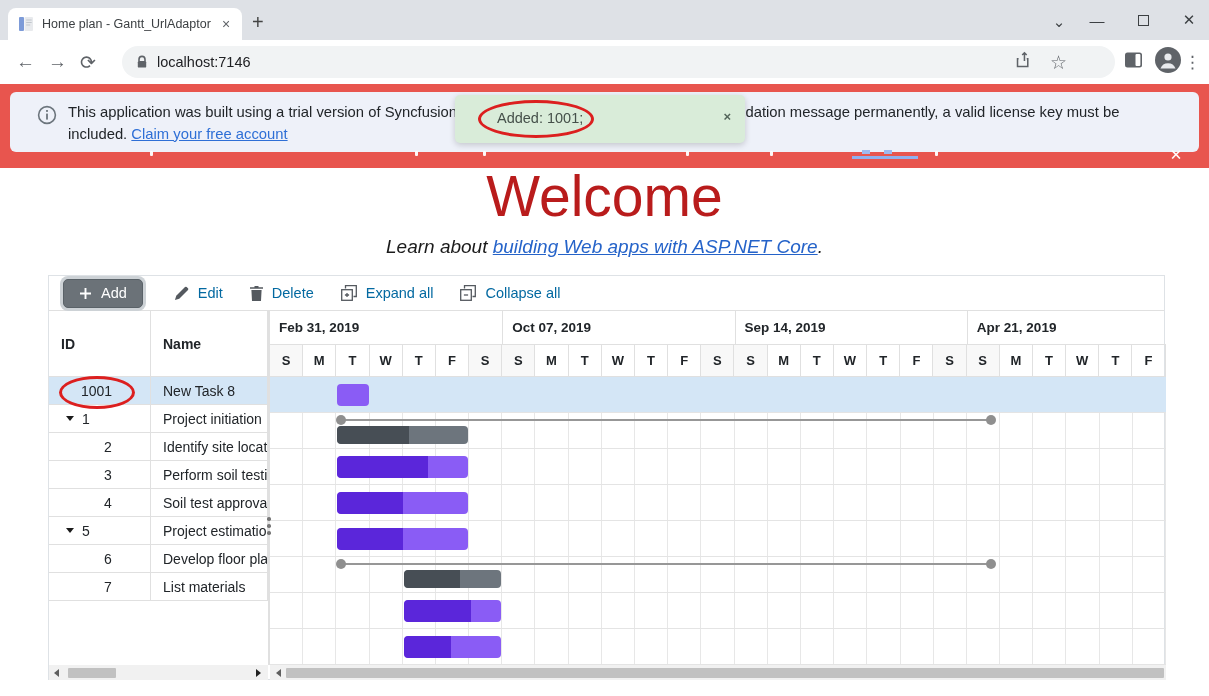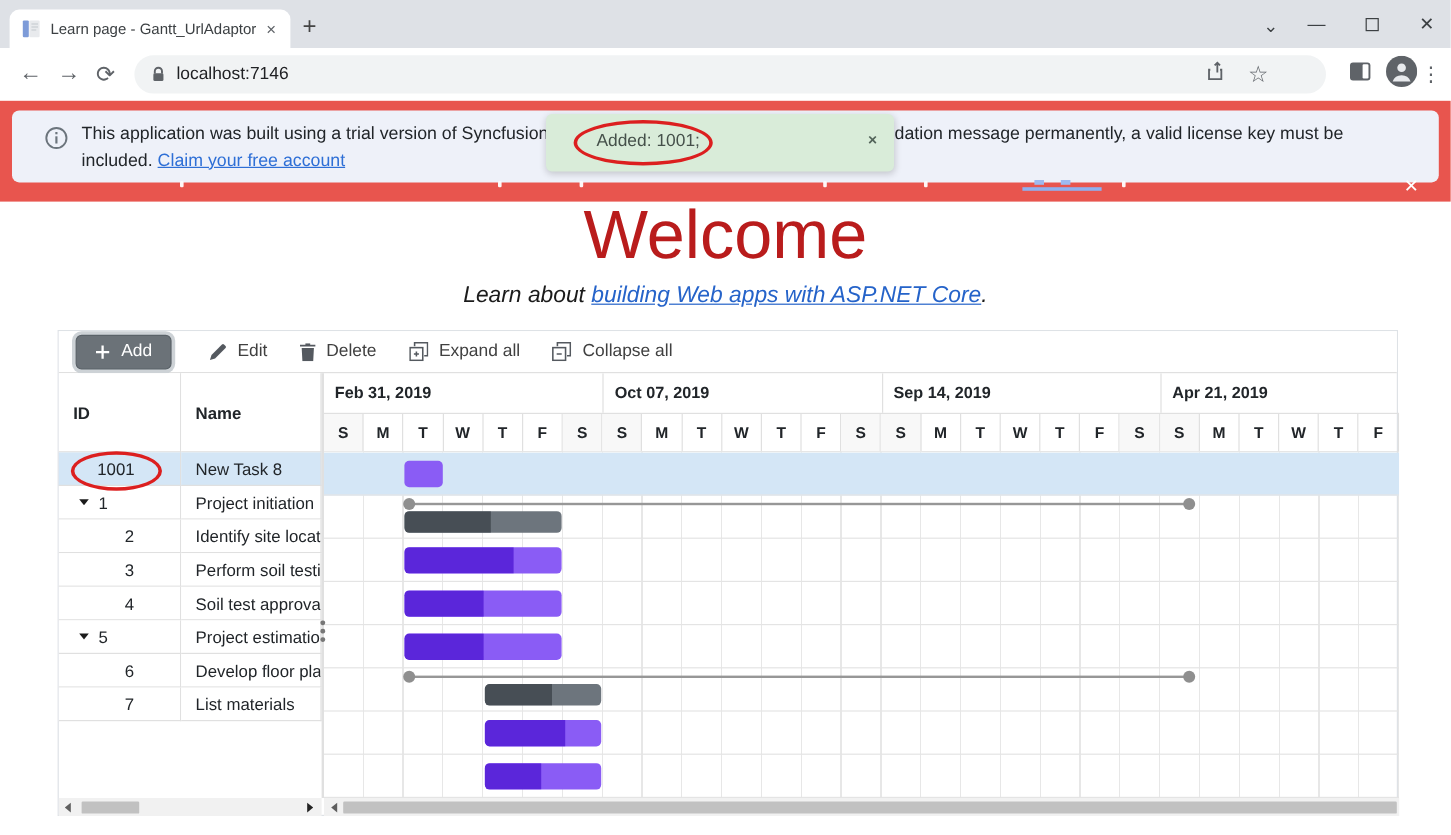--- a/index.html
+++ b/index.html
@@ -15,21 +15,21 @@
   .tab-close { color:#5f6368; font-size:14px; width:16px; text-align:center; cursor:default; }
   #new-tab { position:absolute; left:252px; top:12px; font-size:20px; color:#444; line-height:20px; }
   .wctrl { position:absolute; top:0; height:40px; display:flex; align-items:center; justify-content:center;
            width:46px; color:#3c4043; font-size:15px; }
   #tab-search { left:1036px; top:2px; }
   #win-min { left:1074px; } #win-max { left:1120px; } #win-close { left:1166px; }
   .maxbox { width:11px; height:11px; border:1.5px solid #3c4043; display:inline-block; }
 
   #navbar { position:absolute; left:0; top:40px; width:1209px; height:44px; background:#fff; }
   .navicon { position:absolute; top:50%; transform:translateY(-50%); color:#5f6368; font-size:19px; }
-  #omnibox { position:absolute; left:112px; top:6px; width:993px; height:32px; border-radius:16px;
+  #omnibox { position:absolute; left:122px; top:6px; width:993px; height:32px; border-radius:16px;
              background:#f1f3f4; display:flex; align-items:center; padding-left:14px; }
   #omnibox .url { font-size:14.5px; color:#202124; margin-left:9px; }
   .omni-right { position:absolute; top:50%; transform:translateY(-50%); color:#5f6368; }
 
   
   #redbar { position:absolute; left:0; top:84px; width:1209px; height:84px; background:#e8554e; }
   #alert { position:absolute; left:10px; top:8px; width:1189px; height:60px; background:#eef1f9;
            border-radius:6px; font-size:14.8px; color:#212529; }
   #alert .msg { display:block; margin:10px 44px 0 58px; line-height:21.5px; }
   #alert a { color:#2e6fd6; text-decoration:none; }
@@ -55,21 +55,21 @@
   #welcome-title { position:absolute; top:163px; width:100%; text-align:center; font-size:57px;
                    font-weight:200; color:#b91c1c; letter-spacing:0; }
   #welcome-sub { position:absolute; top:236px; width:100%; text-align:center; font-size:19px; color:#1b1b1b;font-style:italic; }
   #welcome-sub a { color:#2563c9; text-decoration:underline; }
 
   
   #gantt { position:absolute; left:48px; top:275px; width:1117px; height:405px;
            border:1px solid #dee2e6; background:#fff; font-size:14px; color:#212529; }
   #gtoolbar { position:absolute; left:0; top:0; width:100%; height:35px; border-bottom:1px solid #e0e0e0;
               display:flex; align-items:center; padding-left:14px; gap:27px; background:#fff; }
-  .tb-item { display:flex; align-items:center; gap:9px; color:#404040; font-size:14.5px; white-space:nowrap; }
+  .tb-item { display:flex; align-items:center; gap:9px; color:#0369a1; font-size:14.5px; white-space:nowrap; }
   .tb-active { background:#6b7278; border:1px solid #5a6268; color:#fff; border-radius:5px;
                height:29px; padding:0 15px; box-shadow:0 0 0 3px #cdd2d6; margin-right:4px; }
 
   #ghead { position:absolute; left:0; top:35px; width:100%; height:66px; }
   #grid-head { position:absolute; left:0; top:0; width:219px; height:66px; display:flex; }
   .gh-cell { height:66px; display:flex; align-items:center; padding-left:12px; font-weight:bold;
              border-right:1px solid #e0e0e0; border-bottom:1px solid #e0e0e0; background:#fff; }
   #gh-id { width:102px; } #gh-name { width:117px; }
   #chart-head { position:absolute; left:221px; top:0; width:896px; height:66px; overflow:hidden; }
   #week-row { display:flex; height:34px; border-bottom:1px solid #e0e0e0; }
@@ -119,21 +119,21 @@
 
 <div id="page">
 
   <div id="titlebar">
     <div id="tab">
       <svg width="16" height="16" viewBox="0 0 16 16">
         <rect x="1" y="1" width="5" height="14" rx="1" fill="#7d9bd8"></rect>
         <rect x="6.5" y="1" width="8.5" height="14" rx="1" fill="#e8eaed"></rect>
         <path d="M8.2 4h5.5M8.2 6.5h5.5M8.2 9h4" stroke="#c2c7cd" stroke-width="1"></path>
       </svg>
-      <span class="title">Learn page - Gantt_UrlAdaptor</span>
+      <span class="title">Home plan - Gantt_UrlAdaptor</span>
       <span class="tab-close">×</span>
     </div>
     <span id="new-tab">+</span>
     <span class="wctrl" id="tab-search">⌄</span>
     <span class="wctrl" id="win-min">—</span>
     <span class="wctrl" id="win-max">
         <span class="maxbox"></span>
       </span>
     <span class="wctrl" id="win-close">✕</span>
   </div>

